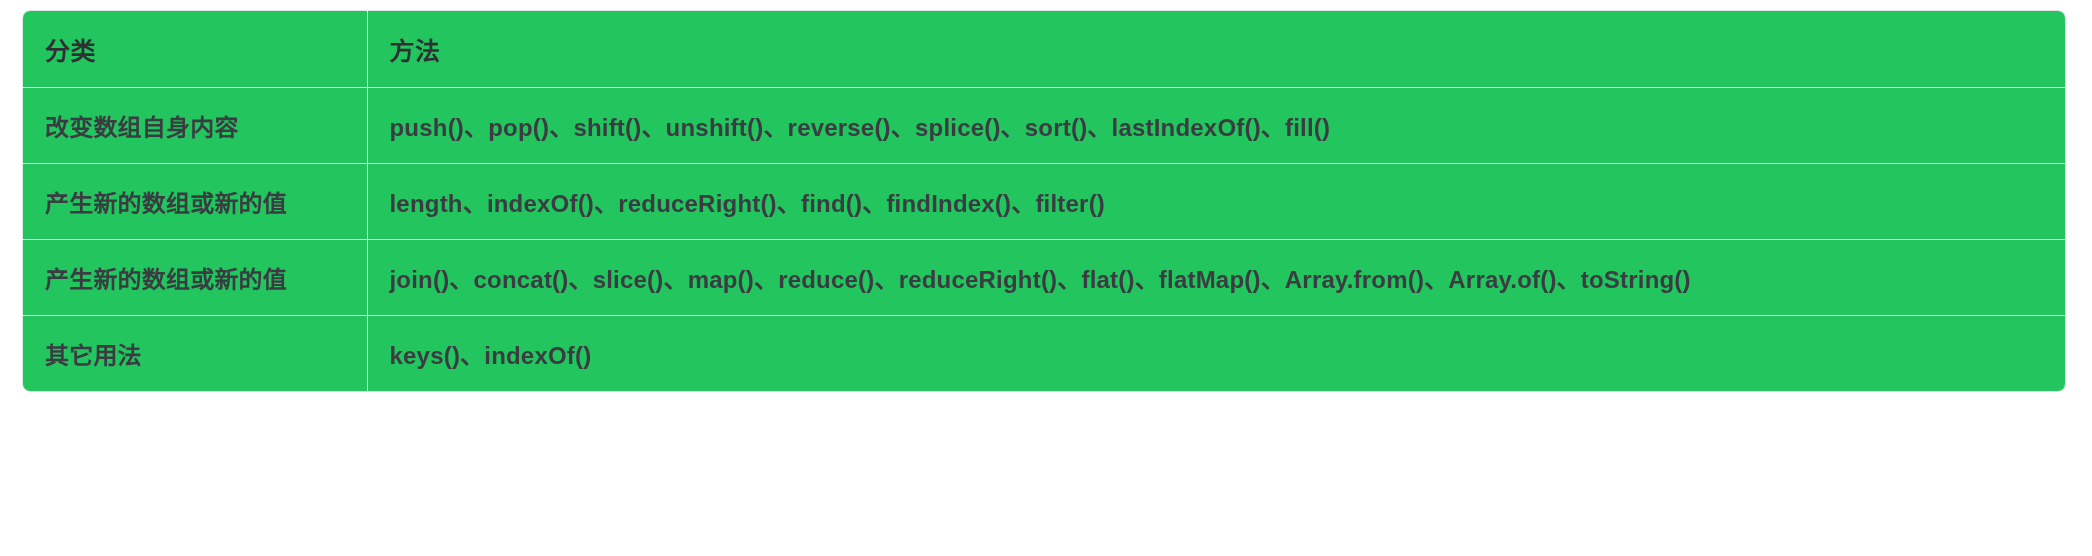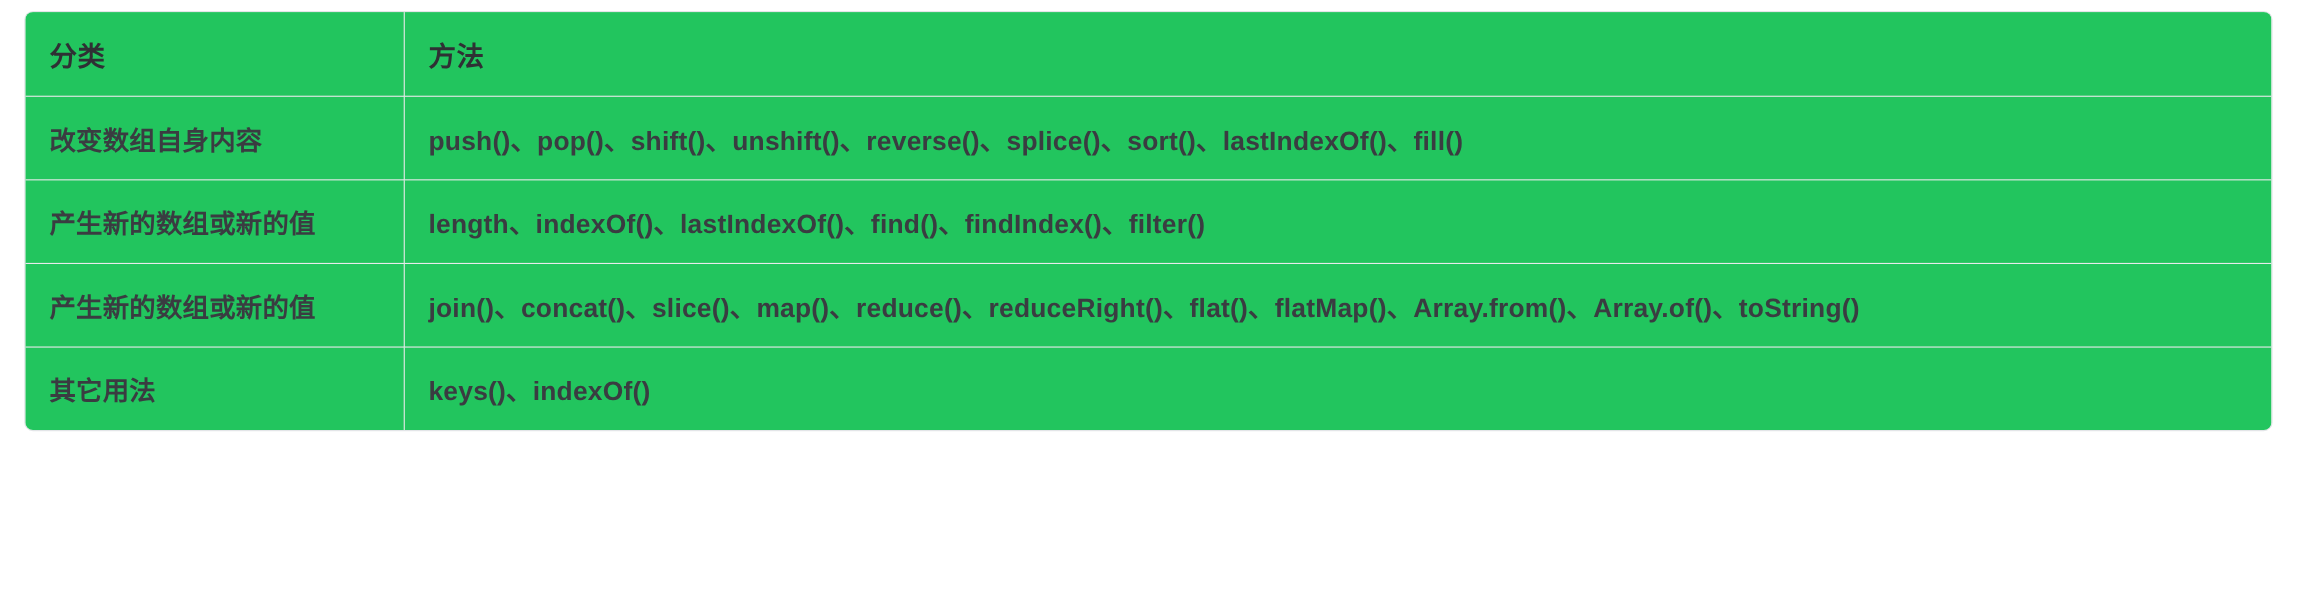--- a/index.html
+++ b/index.html
@@ -105,21 +105,21 @@
           <th>方法</th>
         </tr>
       </thead>
       <tbody>
         <tr>
           <td class="cell-category">改变数组自身内容</td>
           <td class="cell-methods">push()、pop()、shift()、unshift()、reverse()、splice()、sort()、lastIndexOf()、fill()</td>
         </tr>
         <tr>
           <td class="cell-category">产生新的数组或新的值</td>
-          <td class="cell-methods">length、indexOf()、lastIndexOf()、find()、findIndex()、filter()</td>
+          <td class="cell-methods">length、indexOf()、reduceRight()、find()、findIndex()、filter()</td>
         </tr>
         <tr>
           <td class="cell-category">产生新的数组或新的值</td>
           <td class="cell-methods">join()、concat()、slice()、map()、reduce()、reduceRight()、flat()、flatMap()、Array.from()、Array.of()、toString()</td>
         </tr>
         <tr>
           <td class="cell-category">其它用法</td>
           <td class="cell-methods">keys()、indexOf()</td>
         </tr>
       </tbody>

